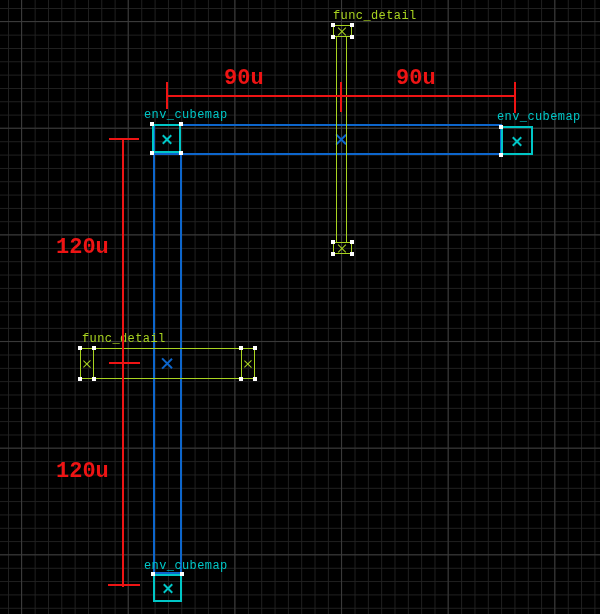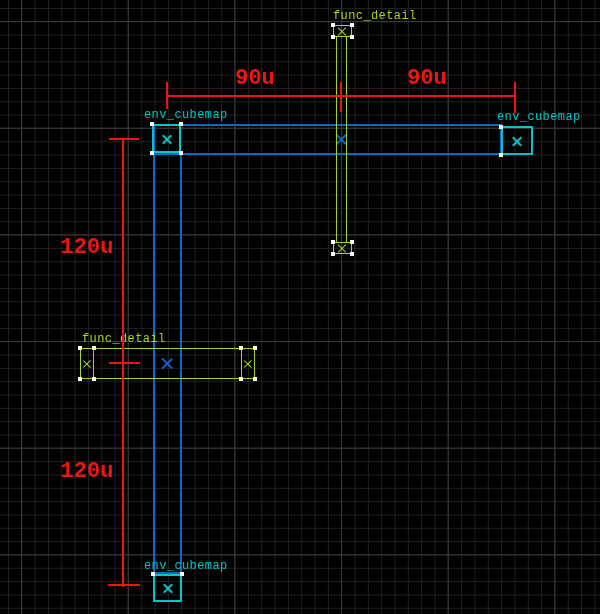--- a/index.html
+++ b/index.html
@@ -21,21 +21,21 @@
   .cyan-box{border:2px solid var(--entity-cyan);background:transparent;box-sizing:border-box;}
   .green-box{border:1px solid var(--entity-green);background:transparent;box-sizing:border-box;}
   .green-vbody{border-left:1px solid var(--entity-green);border-right:1px solid var(--entity-green);box-sizing:border-box;}
   .green-hbody{border-top:1px solid var(--entity-green);border-bottom:1px solid var(--entity-green);box-sizing:border-box;}
   
   .ent-label{font-size:12px;letter-spacing:.4px;white-space:nowrap;line-height:12px;}
   .t-cyan{color:var(--entity-cyan);}
   .t-green{color:var(--entity-green);}
   
   .red{background:var(--dimension-red);}
-  .dim-label{color:var(--dimension-red);font-size:22px;font-weight:bold;text-align:center;line-height:22px;white-space:nowrap;}
+  .dim-label{color:var(--dimension-red);font-size:22px;font-weight:bold;text-align:left;line-height:22px;white-space:nowrap;}
   
   .xmark{position:absolute;transform:translate(-50%,-50%);}
   .xmark::before,.xmark::after{content:"";position:absolute;left:-10%;right:-10%;top:50%;height:2px;margin-top:-1px;background:currentColor;}
   .xmark.thin::before,.xmark.thin::after{height:1px;margin-top:0;}
   .xmark::before{transform:rotate(45deg);}
   .xmark::after{transform:rotate(-45deg);}
   .c-cyan{color:var(--entity-cyan);}
   .c-blue{color:var(--entity-blue);}
   .c-green{color:var(--entity-green);}
   

